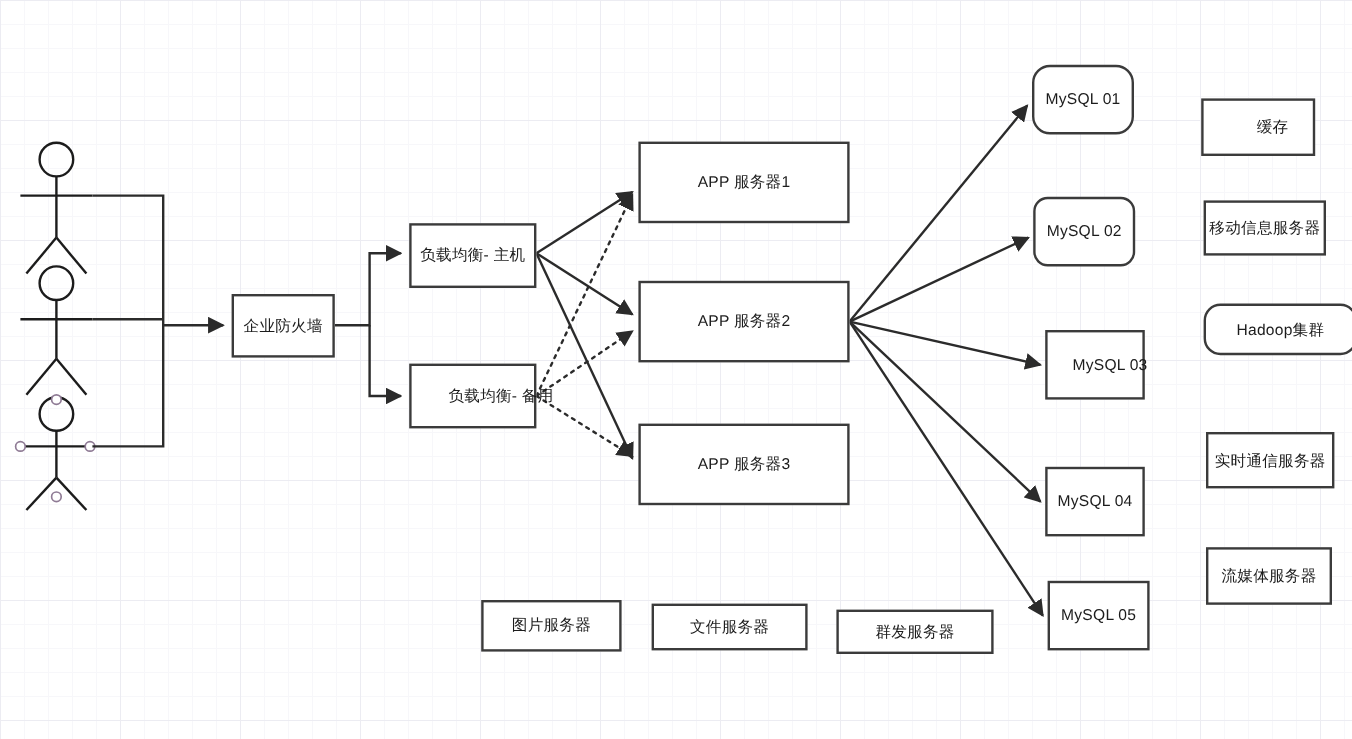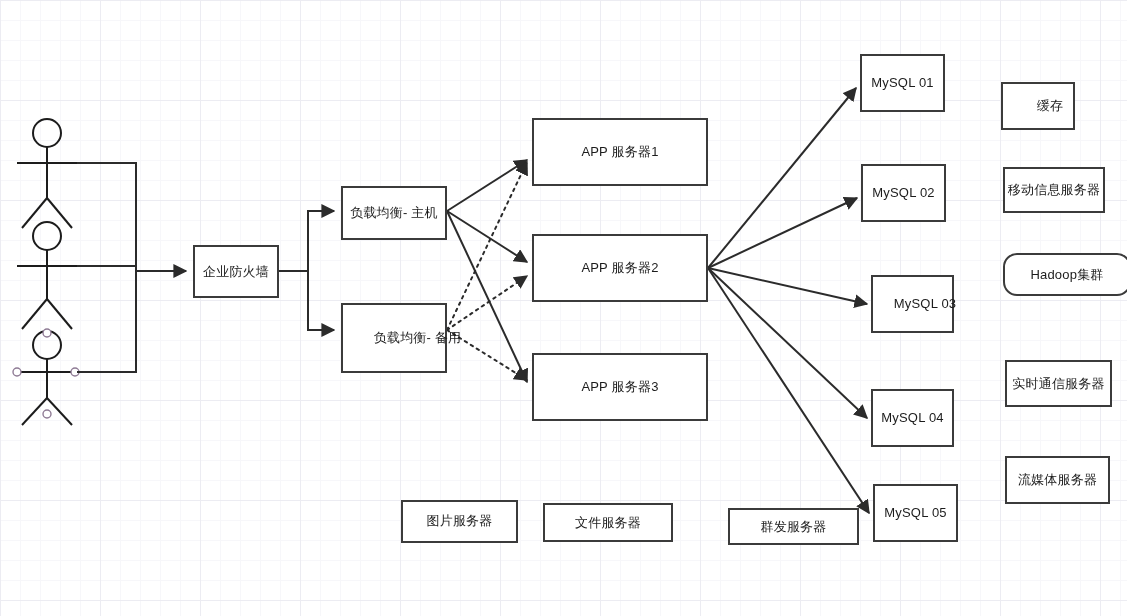--- a/index.html
+++ b/index.html
@@ -122,57 +122,57 @@
   </svg>
 
   <div class="node" style="left:193px; top:245px; width:86px; height:53px;">
     <span class="node-label">企业防火墙</span>
   </div>
 
   <div class="node" style="left:341px; top:186px; width:106px; height:54px;">
     <span class="node-label">负载均衡- 主机</span>
   </div>
 
-  <div class="node" style="left:341px; top:303px; width:106px; height:70px;padding-left:47px;">
+  <div class="node" style="left:341px; top:303px; width:106px; height:54px;padding-left:47px;">
     <span class="node-label">负载均衡- 备用</span>
   </div>
 
   <div class="node" style="left:532px; top:118px; width:176px; height:68px;">
     <span class="node-label">APP 服务器1</span>
   </div>
 
   <div class="node" style="left:532px; top:234px; width:176px; height:68px;">
     <span class="node-label">APP 服务器2</span>
   </div>
 
   <div class="node" style="left:532px; top:353px; width:176px; height:68px;text-align:right;">
     <span class="node-label">APP 服务器3</span>
   </div>
 
-  <div class="node" style="left:860px; top:54px; width:85px; height:58px;">
+  <div class="node" style="left:860px; top:54px; width:85px; height:58px;border-radius:15px;">
     <span class="node-label">MySQL 01</span>
   </div>
 
-  <div class="node" style="left:861px; top:164px; width:85px; height:58px;">
+  <div class="node" style="left:861px; top:164px; width:85px; height:58px;border-radius:12px;">
     <span class="node-label">MySQL 02</span>
   </div>
 
   <div class="node" style="left:871px; top:275px; width:83px; height:58px;padding-left:25px;">
     <span class="node-label">MySQL 03</span>
   </div>
 
   <div class="node" style="left:871px; top:389px; width:83px; height:58px;">
     <span class="node-label">MySQL 04</span>
   </div>
 
   <div class="node" style="left:873px; top:484px; width:85px; height:58px;">
     <span class="node-label">MySQL 05</span>
   </div>
 
-  <div class="node" style="left:1001px; top:82px; width:74px; height:48px;padding-left:24px;">
+  <div class="node" style="left:1001px; top:82px; width:95px; height:48px;padding-left:24px;">
     <span class="node-label">缓存</span>
   </div>
 
   <div class="node" style="left:1003px; top:167px; width:102px; height:46px;">
     <span class="node-label">移动信息服务器</span>
   </div>
 
   <div class="node" style="left:1003px; top:253px; width:128px; height:43px;border-radius:14px;">
     <span class="node-label">Hadoop集群</span>
   </div>
@@ -186,17 +186,17 @@
   </div>
 
   <div class="node" style="left:401px; top:500px; width:117px; height:43px;font-family:Liberation Mono, monospace;">
     <span class="node-label">图片服务器</span>
   </div>
 
   <div class="node" style="left:543px; top:503px; width:130px; height:39px;">
     <span class="node-label">文件服务器</span>
   </div>
 
-  <div class="node" style="left:697px; top:508px; width:131px; height:37px;margin-left:31px;">
+  <div class="node" style="left:697px; top:508px; width:131px; height:37px;">
     <span class="node-label">群发服务器</span>
   </div>
 
 </div>
 
 </body></html>

